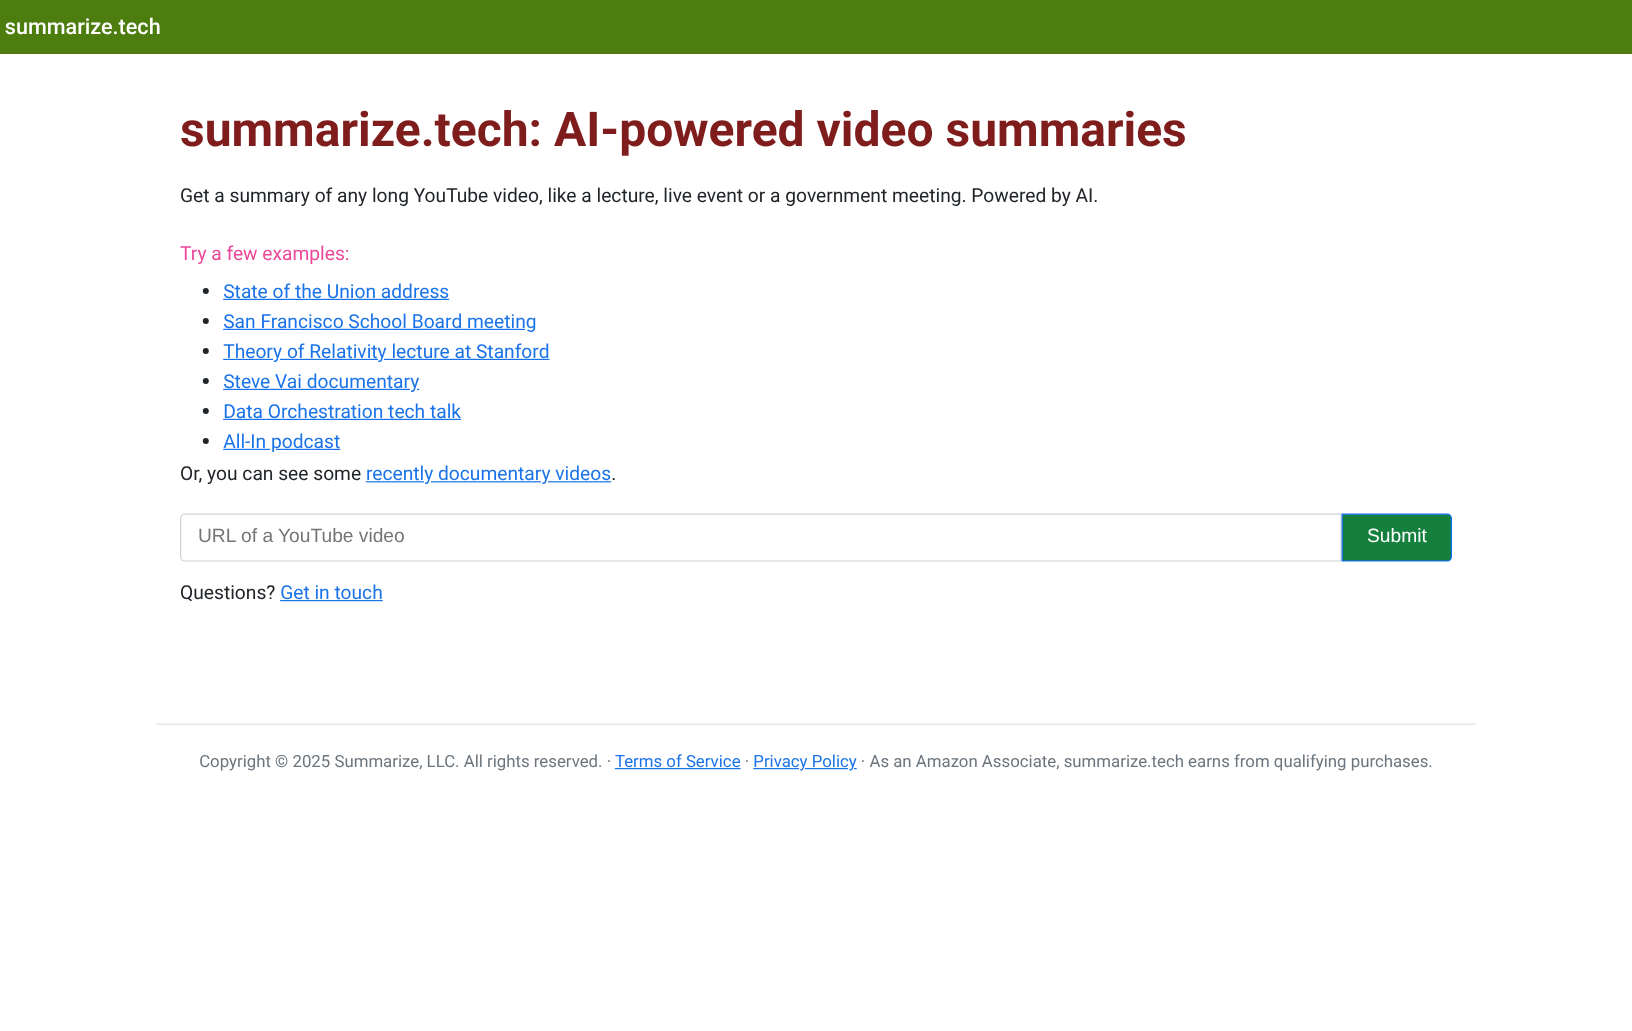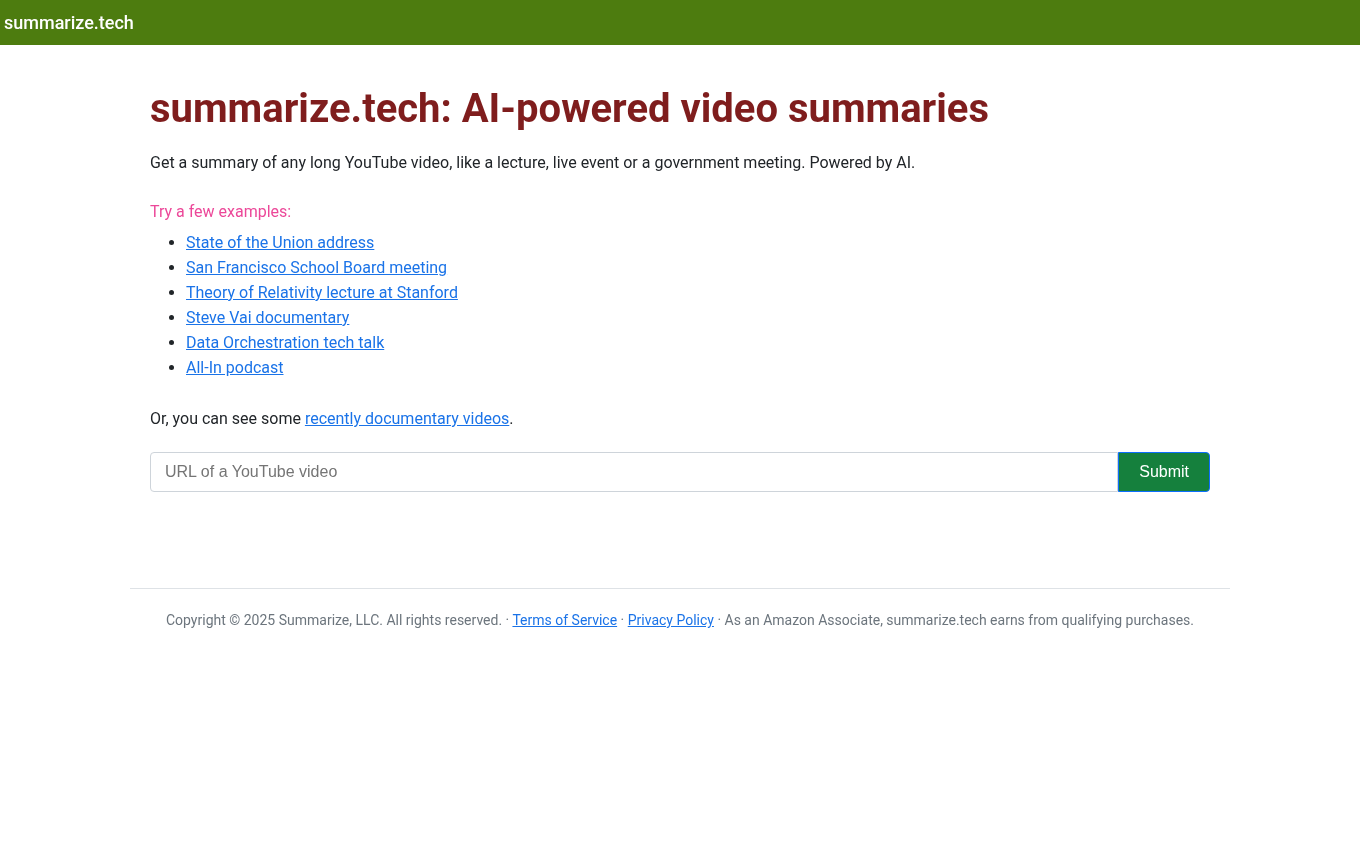--- a/index.html
+++ b/index.html
@@ -49,21 +49,21 @@
 
     .examples-label {
       font-size: 1rem;
       margin-bottom: 12px;
       color: #ec4899;
     }
 
     .examples-list {
       list-style: disc;
       padding-left: 36px;
-      margin-bottom: 32px;
+      margin-bottom: 8px;
     }
 
     .examples-list li {
       margin-bottom: 6px;
     }
 
     .examples-list li a,
     .recent-link,
     .contact-link,
     .footer-link {
@@ -74,21 +74,21 @@
 
     .or-line {
       font-size: 1rem;
       margin-bottom: 24px;
       color: #212529;
     }
 
     .url-form {
       display: flex;
       gap: 0;
-      margin-bottom: 36px;
+      margin-bottom: 16px;
       max-width: 1120px;
     }
 
     .url-input {
       flex: 1;
       padding: 10px 14px;
       font-size: 1rem;
       border: 1px solid #ced4da;
       border-radius: 4px 0 0 4px;
       outline: none;
@@ -150,19 +150,22 @@
 
   <p class="or-line">
     <span>Or, you can see some </span><a class="recent-link" href="#">recently documentary videos</a><span>.</span>
   </p>
 
   <div class="url-form">
     <input class="url-input" type="text" placeholder="URL of a YouTube video" style="">
     <button class="submit-btn">Submit</button>
   </div>
 
+  <p class="questions-line">
+    <span>Questions? </span><a class="contact-link" href="#">Get in touch</a>
+  </p>
 </div>
 
 <footer>
   <div class="footer-text">
     <span>Copyright © 2025 Summarize, LLC. All rights reserved. · </span><a class="footer-link" href="#">Terms of Service</a><span> · </span><a class="footer-link" href="#">Privacy Policy</a><span> · As an Amazon Associate, summarize.tech earns from qualifying purchases.</span>
   </div>
 </footer>
 
 </body></html>

